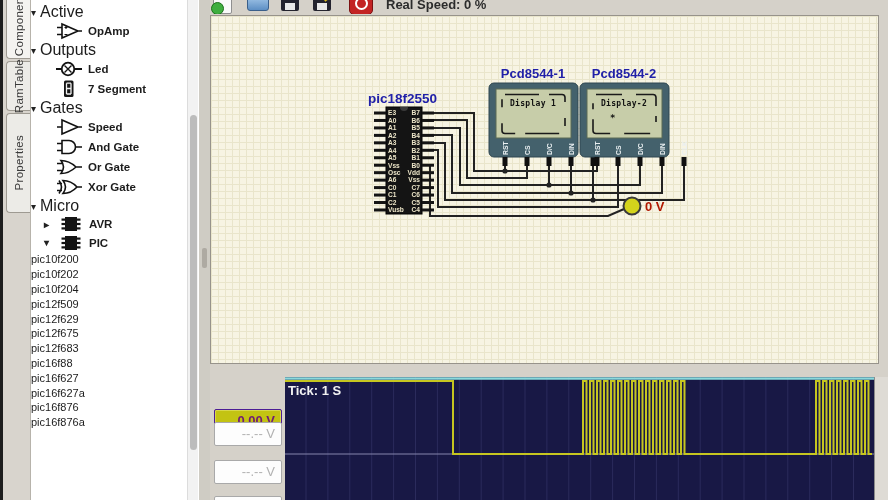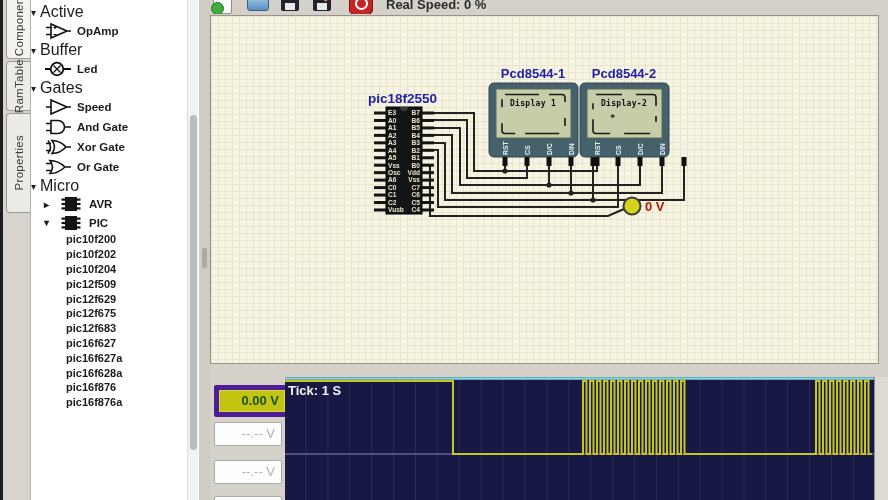--- a/index.html
+++ b/index.html
@@ -9,23 +9,23 @@
   .left-edge{position:absolute;left:0;top:0;width:3px;height:500px;background:#1d1d1d;}
   .tab-strip{position:absolute;left:3px;top:0;width:27px;height:500px;background:#d8d4cd;border-right:1px solid #b7b3ab;}
   .vtab{position:absolute;left:3px;width:23px;background:#ecebe7;border:1px solid #9e9a92;
         border-right:none;border-radius:4px 0 0 4px;display:flex;align-items:center;justify-content:center;}
   .vtab span{writing-mode:vertical-rl;transform:rotate(180deg);font-size:11.5px;color:#3a3a3a;letter-spacing:.3px;}
   .vtab.sel{background:#f4f3f0;}
   
   .sidebar{position:absolute;left:31px;top:0;width:168px;height:500px;background:#ffffff;overflow:hidden;}
   .tree{position:absolute;left:0;top:3px;right:12px;}
   .trow{display:flex;align-items:center;color:#1c1c1c;white-space:nowrap;cursor:default;}
-  .trow.item{height:20px;padding-left:14px;gap:6px;font-weight:bold;font-size:11.5px;}
+  .trow.item{height:20px;padding-left:25px;gap:6px;font-weight:bold;font-size:11.5px;}
   .trow.group{height:18.5px;padding-left:13px;gap:5px;font-weight:bold;font-size:11.5px;}
-  .trow.mcu{height:14.8px;padding-left:35px;font-weight:bold;font-size:11px;}
+  .trow.mcu{height:14.8px;font-weight:normal;font-size:11px;}
   .tri{font-size:10px;color:#222;width:9px;display:inline-block;}
   .ticon{display:inline-flex;width:26px;height:18px;align-items:center;justify-content:center;}
   .side-scroll{position:absolute;right:1px;top:0;width:10px;height:500px;background:#f2f2f2;border-left:1px solid #dcdcdc;}
   .side-thumb{position:absolute;left:1.5px;top:115px;width:7px;height:335px;background:#bcbcbc;border-radius:4px;}
   
   .splitter{position:absolute;left:199px;top:0;width:11px;height:500px;background:#cfccc4;}
   .split-handle{position:absolute;left:3px;top:248px;width:5px;height:20px;background:#aeaaa2;border-radius:2px;}
   
   .main{position:absolute;left:210px;top:0;width:678px;height:500px;background:#d5d1c9;}
   .toolbar{position:absolute;left:0;top:0;width:678px;height:14px;overflow:hidden;}
@@ -46,22 +46,22 @@
           background-color:#f7f4e3;
           background-image:linear-gradient(#e9e5cb 1px,transparent 1px),
                            linear-gradient(90deg,#e9e5cb 1px,transparent 1px);
           background-size:7px 7px;}
   .canvas svg{position:absolute;left:0;top:0;}
   
   .plotter{position:absolute;left:0;top:377px;width:678px;height:123px;background:#d5d1c9;}
   .gauges{position:absolute;left:0;top:0;width:75px;height:123px;overflow:hidden;}
   .gauge{position:absolute;left:4px;width:60px;height:22px;border-radius:2px;
          font-size:13px;text-align:right;line-height:22px;padding-right:6px;}
-  .gauge.active{background:#c3c312;border:5px solid #4c1d95;color:#14532d;font-weight:bold;
-                box-shadow:inset 0 0 0 1px #d8d84a;}
+  .gauge.active{background:#c3c312;border:1px solid #4c1d95;color:#701a75;font-weight:bold;
+                box-shadow:inset 0 0 0 1px #d8d84a;margin-top:24px;}
   .gauge.empty{background:#fdfdfd;border:1px solid #a9a9a9;color:#b2b2b2;}
   .plot{position:absolute;left:75px;top:0;width:589px;height:123px;background:#181845;overflow:hidden;}
   .plot svg{position:absolute;left:0;top:0;}
   .tick-label{position:absolute;left:3px;top:6px;font-size:13px;font-weight:bold;color:#f2f2f2;}
   .plot-right{position:absolute;left:664px;top:0;width:14px;height:123px;background:#dedbd5;border-left:1px solid #8b8b8b;}
 </style>
 </head>
 <body>
 
 <div class="app">
@@ -90,32 +90,41 @@
           <span class="ticon">
             <svg width="26" height="18" viewBox="0 0 26 18">
               <path d="M6,2 L6,16 L22,9 Z M1,5.5 H6 M1,12.5 H6 M22,9 H26" fill="none" stroke="#111" stroke-width="1.6"></path>
               <path d="M8.5,5.5 h3 M10,4 v3 M8.5,12.5 h3" stroke="#111" stroke-width="1.1"></path>
             </svg>
           </span>
           <span>OpAmp</span>
         </div>
         <div class="trow category">
           <span class="tri">▾</span>
-          <span>Buffer</span>
+          <span>Outputs</span>
         </div>
         <div class="trow item">
           <span class="ticon">
             <svg width="26" height="18" viewBox="0 0 26 18">
               <path d="M0,9 H5.5 M18.5,9 H26" stroke="#111" stroke-width="1.8"></path>
               <circle cx="12" cy="9" r="6.3" fill="none" stroke="#111" stroke-width="1.8"></circle>
               <path d="M8.5,5.5 L15.5,12.5 M15.5,5.5 L8.5,12.5" stroke="#111" stroke-width="1.4"></path>
             </svg>
           </span>
           <span>Led</span>
         </div>
+        <div class="trow item">
+          <span class="ticon">
+            <svg width="26" height="18" viewBox="0 0 26 18">
+              <rect x="8" y="0.5" width="9.5" height="16.5" rx="1.5" fill="#161616"></rect>
+              <path d="M10.5,3.2 h4.5 M10.5,8.5 h4.5 M10.5,14 h4.5 M10.5,3.2 v10.8 M15,3.2 v10.8" stroke="#f2f2f2" stroke-width="1.3" fill="none"></path>
+            </svg>
+          </span>
+          <span>7 Segment</span>
+        </div>
         <div class="trow category">
           <span class="tri">▾</span>
           <span>Gates</span>
         </div>
         <div class="trow item">
           <span class="ticon">
             <svg width="26" height="18" viewBox="0 0 26 18">
               <path d="M6,2 L6,16 L22,9 Z M1,9 H6 M22,9 H26" fill="none" stroke="#111" stroke-width="1.6"></path>
             </svg>
           </span>
@@ -125,32 +134,32 @@
           <span class="ticon">
             <svg width="26" height="18" viewBox="0 0 26 18">
               <path d="M6,2.5 H13 A6.5,6.5 0 0 1 13,15.5 H6 Z M1,5.5 H6 M1,12.5 H6 M19.5,9 H26" fill="none" stroke="#111" stroke-width="1.6"></path>
             </svg>
           </span>
           <span>And Gate</span>
         </div>
         <div class="trow item">
           <span class="ticon">
             <svg width="26" height="18" viewBox="0 0 26 18">
+              <path d="M5,2.5 Q10,9 5,15.5 Q13,15.5 20,9 Q13,2.5 5,2.5 Z M1,5.5 H7 M1,12.5 H7 M20,9 H26" fill="none" stroke="#111" stroke-width="1.6"></path>
+            </svg>
+          </span>
+          <span>Or Gate</span>
+        </div>
+        <div class="trow item">
+          <span class="ticon">
+            <svg width="26" height="18" viewBox="0 0 26 18">
               <path d="M7,2.5 Q12,9 7,15.5 Q15,15.5 21,9 Q15,2.5 7,2.5 Z M3,2.5 Q8,9 3,15.5 M1,5.5 H6 M1,12.5 H6 M21,9 H26" fill="none" stroke="#111" stroke-width="1.6"></path>
             </svg>
           </span>
           <span>Xor Gate</span>
-        </div>
-        <div class="trow item">
-          <span class="ticon">
-            <svg width="26" height="18" viewBox="0 0 26 18">
-              <path d="M5,2.5 Q10,9 5,15.5 Q13,15.5 20,9 Q13,2.5 5,2.5 Z M1,5.5 H7 M1,12.5 H7 M20,9 H26" fill="none" stroke="#111" stroke-width="1.6"></path>
-            </svg>
-          </span>
-          <span>Or Gate</span>
         </div>
         <div class="trow category">
           <span class="tri">▾</span>
           <span>Micro</span>
         </div>
         <div class="trow group">
           <span class="tri">▸</span>
           <span class="ticon">
             <svg width="26" height="18" viewBox="0 0 26 18">
               <rect x="7" y="2" width="12" height="14" fill="#141414"></rect>
@@ -198,27 +207,27 @@
         <div class="trow mcu">
           <span>pic12f629</span>
         </div>
         <div class="trow mcu">
           <span>pic12f675</span>
         </div>
         <div class="trow mcu">
           <span>pic12f683</span>
         </div>
         <div class="trow mcu">
+          <span>pic16f88</span>
+        </div>
+        <div class="trow mcu">
           <span>pic16f627</span>
         </div>
         <div class="trow mcu">
           <span>pic16f627a</span>
-        </div>
-        <div class="trow mcu">
-          <span>pic16f628a</span>
         </div>
         <div class="trow mcu">
           <span>pic16f876</span>
         </div>
         <div class="trow mcu">
           <span>pic16f876a</span>
         </div>
         <div class="trow mcu"></div>
       </div>
     <div class="side-scroll">

